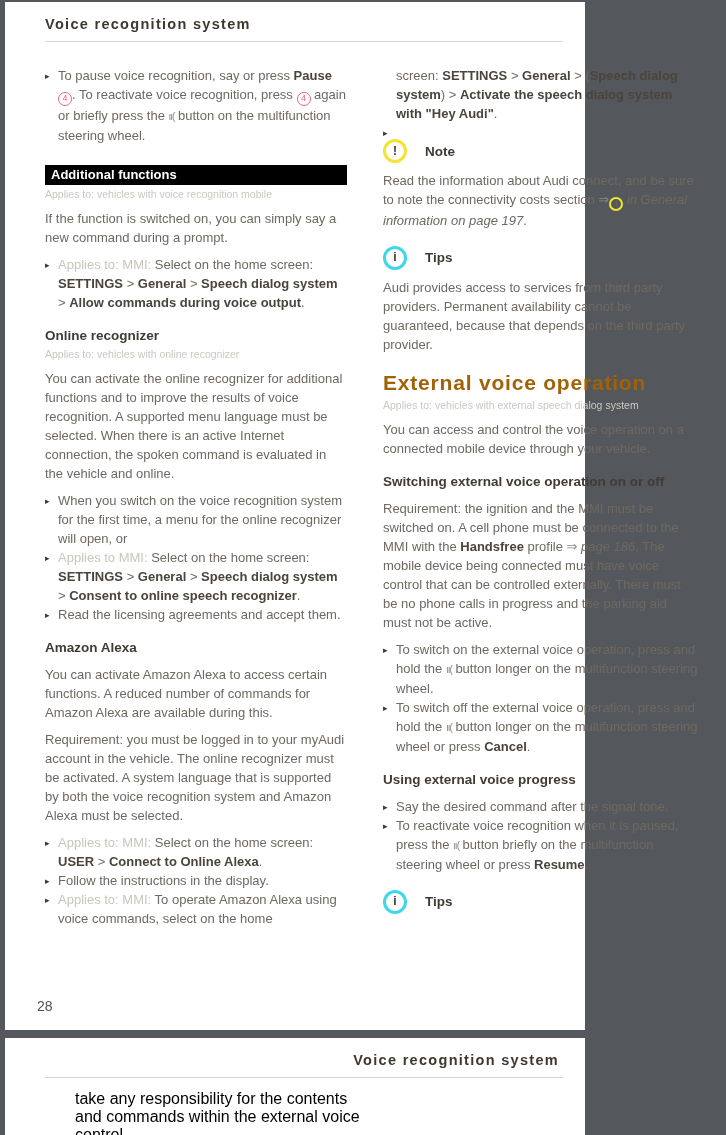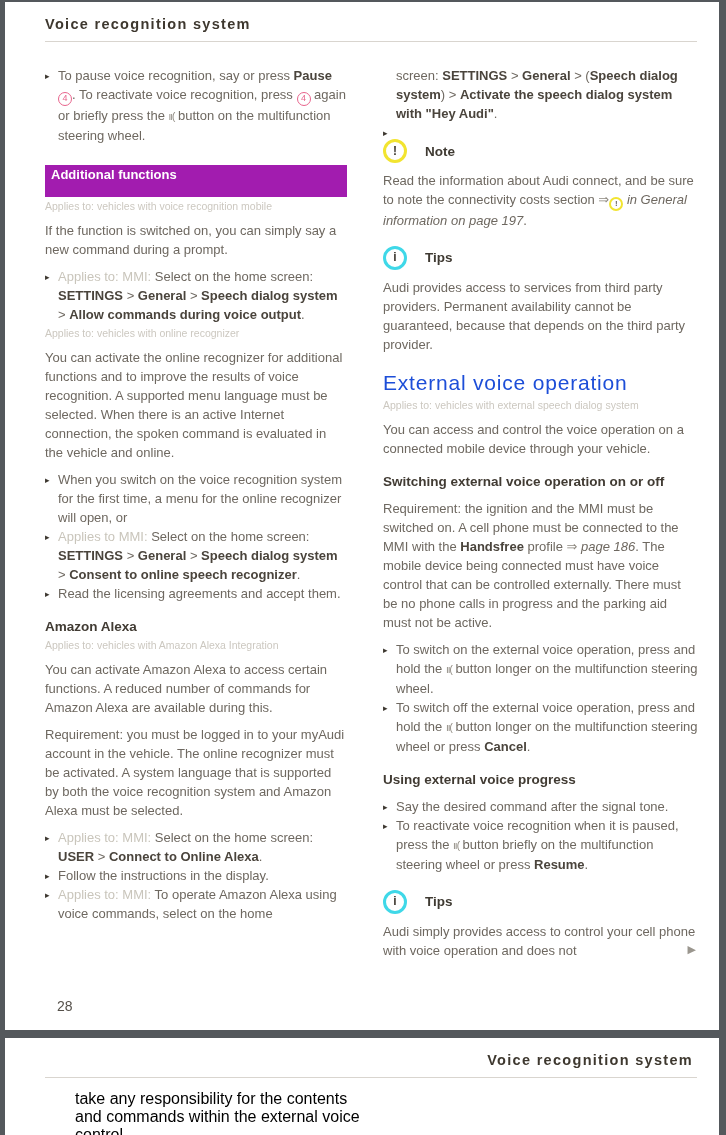--- a/index.html
+++ b/index.html
@@ -2,21 +2,21 @@
 <html><head>
 <meta charset="utf-8">
 <style>
   html,body{margin:0;padding:0;}
   body{
     width:726px;height:1135px;position:relative;overflow:hidden;
     background:#54585c;
     font-family:"Liberation Sans","DejaVu Sans",sans-serif;
   }
   .page{
-    position:absolute;left:5px;width:714px;background:#ffffff;
+    position:absolute;left:5px;width:580px;background:#ffffff;
     box-sizing:border-box;padding:14px 22px 0 40px;
   }
   #page1{top:2px;height:1028px;}
   #page2{top:1038px;height:97px;}
   .page-header{
     font-size:14.5px;font-weight:bold;letter-spacing:1.3px;color:#3e382f;
     padding-bottom:9px;border-bottom:1px solid #d9d5cf;
   }
   .page-header.right{text-align:right;padding-right:4px;}
   .columns{display:flex;gap:36px;margin-top:16px;}
@@ -26,25 +26,25 @@
   .para{margin:8px 0 0 0;}
   .para.cont{padding-left:13px;}
   .bullet{position:relative;padding-left:13px;margin:0;}
   .bullet.first{margin-top:8px;}
   .marker{position:absolute;left:0;top:1px;font-size:9px;color:#3b362e;}
   .b{font-weight:bold;color:#4a443c;}
   .it{font-style:italic;}
   .gray{color:#c9c5bb;}
   .dim{color:#8d887f;}
   .h3{font-weight:bold;color:#413b33;font-size:13.5px;margin:14px 0 0 0;}
-  .h2{font-weight:normal;color:#1d4ed8;font-size:21px;letter-spacing:0.8px;margin:16px 0 0 0;line-height:26px;}
+  .h2{font-weight:bold;color:#a16207;font-size:21px;letter-spacing:0.8px;margin:16px 0 0 0;line-height:26px;}
   .applies{font-size:10.5px;color:#ccc8c0;margin:2px 0 0 0;line-height:14px;}
   .banner{
-    margin-top:20px;background:#a21caf;color:#ffffff;font-weight:bold;
-    font-size:13px;padding:2px 6px 15px 6px;line-height:15px;
+    margin-top:20px;background:#000000;color:#ffffff;font-weight:bold;
+    font-size:13px;padding:2px 6px 3px 6px;line-height:15px;
   }
   .circ{
     display:inline-flex;align-items:center;justify-content:center;
     width:12px;height:12px;border:1.5px solid #e8648c;border-radius:50%;
     color:#e8648c;font-size:9px;line-height:1;vertical-align:-2px;
   }
   .mic{font-size:10px;color:#8d887f;letter-spacing:-1px;}
   .infobox{margin-top:16px;}
   .ib-head{display:flex;align-items:center;gap:18px;margin-top:14px;}
   .circle{
@@ -55,42 +55,42 @@
   .circle.yellow{border:3px solid #f2e430;}
   .circle.cyan{border:3px solid #3fd8e8;}
   .ib-title{font-weight:bold;color:#3f3a32;font-size:13.5px;}
   .ib-text{margin-top:8px;position:relative;}
   .inote{
     display:inline-flex;align-items:center;justify-content:center;
     width:10px;height:10px;border:2px solid #f2e430;border-radius:50%;
     font-size:8px;color:#6e6860;vertical-align:-2px;font-weight:bold;
   }
   .contmark{position:absolute;right:2px;bottom:1px;font-size:11px;color:#9a968e;}
-  .page-number{position:absolute;left:52px;bottom:16px;font-size:14px;color:#55504a;}
+  .page-number{position:absolute;left:32px;bottom:16px;font-size:14px;color:#55504a;}
   #page2 .para{padding-left:30px;width:300px;margin-top:12px;}
 </style>
 </head>
 <body>
 
 <div class="page" id="page1">
   <div class="page-header">Voice recognition system</div>
   <div class="columns">
     <div class="col left">
         <div class="bullet first"><span class="marker">▸</span><span><span>To pause voice recognition, say or press </span><span class="b">Pause</span><span> </span><span class="circ">4</span><span>. To reactivate voice recognition, press </span><span class="circ">4</span><span> again or briefly press the </span><span class="mic">ıı(</span><span> button on the multifunction steering wheel.</span></span></div>
         <div class="banner">Additional functions</div>
         <div class="applies">Applies to: vehicles with voice recognition mobile</div>
         <div class="para"><span>If the function is switched on, you can simply say a new command during a prompt.</span></div>
         <div class="bullet first"><span class="marker">▸</span><span><span class="gray">Applies to: MMI: </span><span>Select on the home screen: </span><span class="b">SETTINGS</span><span> &gt; </span><span class="b">General</span><span> &gt; </span><span class="b">Speech dialog system</span><span> &gt; </span><span class="b">Allow commands during voice output</span><span>.</span></span></div>
+        <div class="h3">Online recognizer</div>
         <div class="applies">Applies to: vehicles with online recognizer</div>
         <div class="para"><span>You can activate the online recognizer for additional functions and to improve the results of voice recognition. A supported menu language must be selected. When there is an active Internet connection, the spoken command is evaluated in the vehicle and online.</span></div>
         <div class="bullet first"><span class="marker">▸</span><span><span>When you switch on the voice recognition system for the first time, a menu for the online recognizer will open, or</span></span></div>
         <div class="bullet"><span class="marker">▸</span><span><span class="gray">Applies to MMI: </span><span>Select on the home screen: </span><span class="b">SETTINGS</span><span> &gt; </span><span class="b">General</span><span> &gt; </span><span class="b">Speech dialog system</span><span> &gt; </span><span class="b">Consent to online speech recognizer</span><span>.</span></span></div>
         <div class="bullet"><span class="marker">▸</span><span><span>Read the licensing agreements and accept them.</span></span></div>
         <div class="h3">Amazon Alexa</div>
-        <div class="applies">Applies to: vehicles with Amazon Alexa Integration</div>
         <div class="para"><span>You can activate Amazon Alexa to access certain functions. A reduced number of commands for Amazon Alexa are available during this.</span></div>
         <div class="para"><span>Requirement: you must be logged in to your myAudi account in the vehicle. The online recognizer must be activated. A system language that is supported by both the voice recognition system and Amazon Alexa must be selected.</span></div>
         <div class="bullet first"><span class="marker">▸</span><span><span class="gray">Applies to: MMI: </span><span>Select on the home screen: </span><span class="b">USER</span><span> &gt; </span><span class="b">Connect to Online Alexa</span><span>.</span></span></div>
         <div class="bullet"><span class="marker">▸</span><span><span>Follow the instructions in the display.</span></span></div>
         <div class="bullet"><span class="marker">▸</span><span><span class="gray">Applies to: MMI: </span><span>To operate Amazon Alexa using voice commands, select on the home</span></span></div>
       </div>
     <div class="col right">
         <div class="para cont"><span>screen: </span><span class="b">SETTINGS</span><span> &gt; </span><span class="b">General</span><span> &gt; (</span><span class="b">Speech dialog system</span><span>) &gt; </span><span class="b">Activate the speech dialog system with "Hey Audi"</span><span>.</span></div>
         <div class="bullet"><span class="marker">▸</span></div>
         <div class="infobox">
@@ -115,21 +115,20 @@
         <div class="bullet first"><span class="marker">▸</span><span><span>To switch on the external voice operation, press and hold the </span><span class="mic">ıı(</span><span> button longer on the multifunction steering wheel.</span></span></div>
         <div class="bullet"><span class="marker">▸</span><span><span>To switch off the external voice operation, press and hold the </span><span class="mic">ıı(</span><span> button longer on the multifunction steering wheel or press </span><span class="b">Cancel</span><span>.</span></span></div>
         <div class="h3">Using external voice progress</div>
         <div class="bullet first"><span class="marker">▸</span><span><span>Say the desired command after the signal tone.</span></span></div>
         <div class="bullet"><span class="marker">▸</span><span><span>To reactivate voice recognition when it is paused, press the </span><span class="mic">ıı(</span><span> button briefly on the multifunction steering wheel or press </span><span class="b">Resume</span><span>.</span></span></div>
         <div class="infobox">
           <div class="ib-head">
             <span class="circle cyan">i</span>
             <span class="ib-title">Tips</span>
           </div>
-          <div class="ib-text"><span>Audi simply provides access to control your cell phone with voice operation and does not</span><span class="contmark">▶</span></div>
         </div>
       </div>
   </div>
   <div class="page-number">28</div>
 </div>
 
 <div class="page" id="page2">
   <div class="page-header right">Voice recognition system</div>
   <div>
       <div class="para"><span>take any responsibility for the contents and commands within the external voice control.</span></div>

